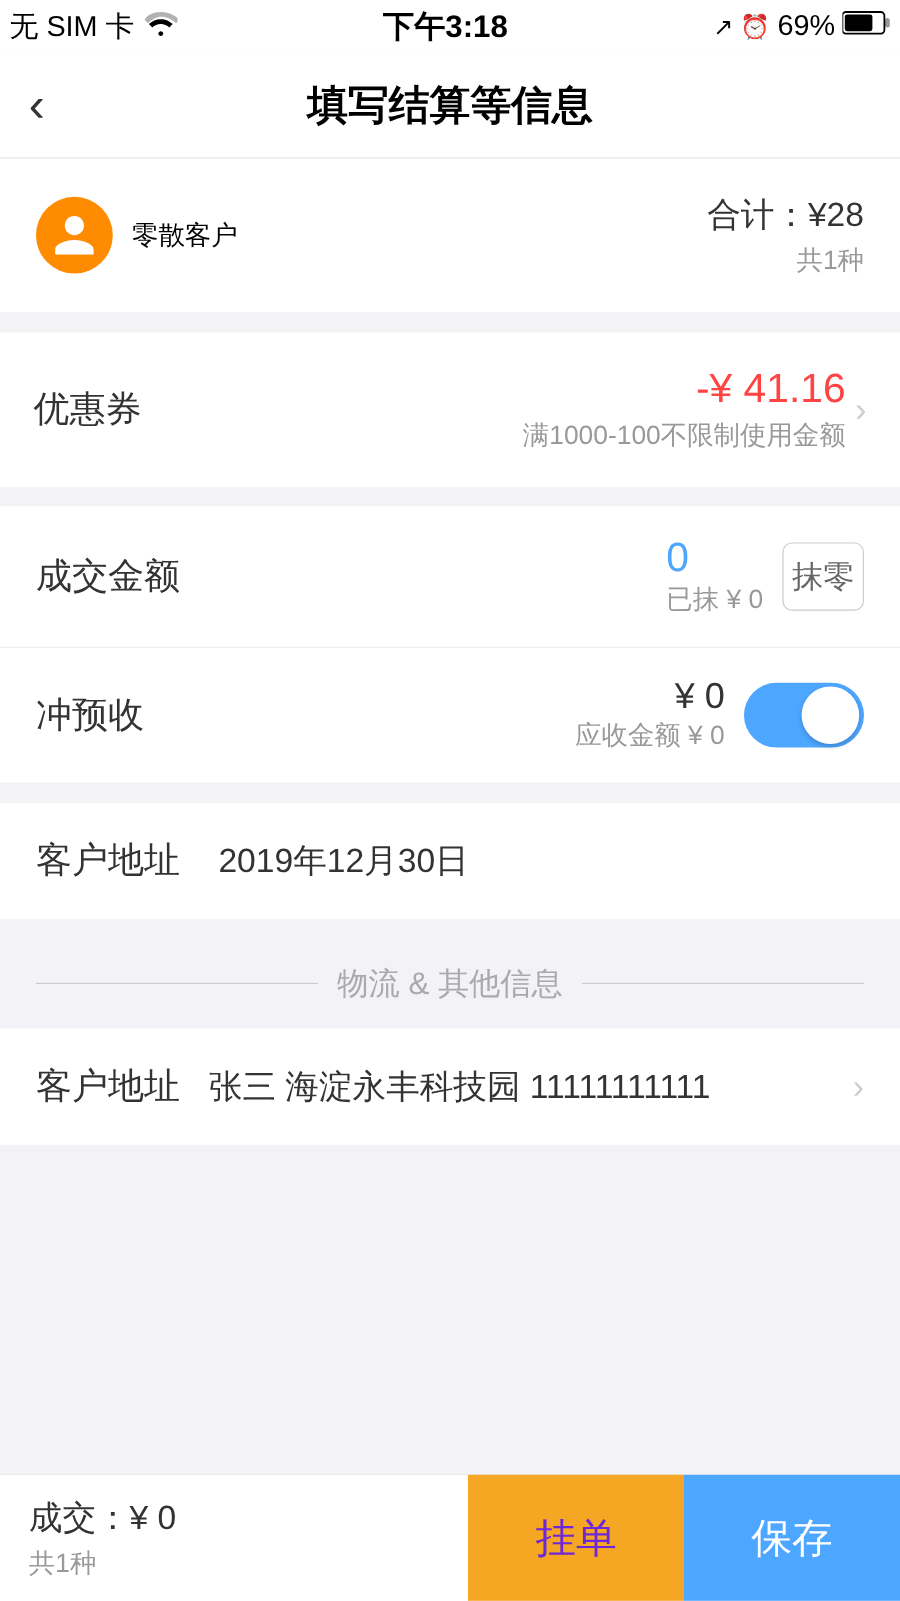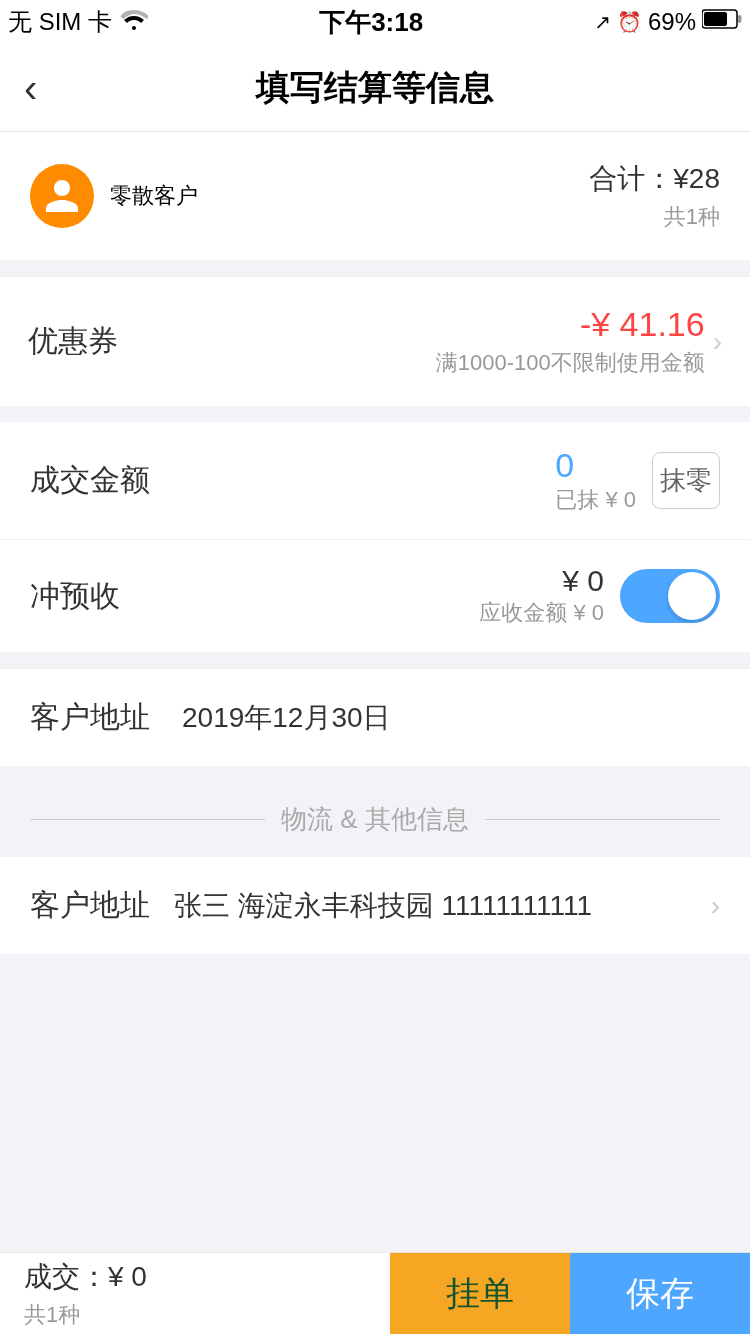--- a/index.html
+++ b/index.html
@@ -190,21 +190,21 @@
     }
     .address-label { font-size: 30px; color: #333; flex-shrink: 0; margin-right: 24px; }
     .address-value { font-size: 28px; color: #333; flex: 1; }
     .address-chevron { font-size: 28px; color: #ccc; margin-left: 10px; }
 
     
     .bottom-bar {
       position: fixed;
       bottom: 0;
       width: 750px;
-      height: 82px;
+      height: 106px;
       background: #fff;
       display: flex;
       align-items: center;
       border-top: 1px solid #e5e5e5;
     }
     .bottom-info {
       flex: 1;
       padding: 0 24px;
     }
     .bottom-count { font-size: 22px; color: #999; margin-top: 4px; }
@@ -213,21 +213,21 @@
       height: 100%;
     }
     .btn-hold {
       width: 180px;
       height: 100%;
       background: #f5a623;
       display: flex;
       align-items: center;
       justify-content: center;
       font-size: 34px;
-      color: #14532d;
+      color: #6d28d9;
       cursor: pointer;
     }
     .btn-save {
       width: 180px;
       height: 100%;
       background: #4da6ff;
       display: flex;
       align-items: center;
       justify-content: center;
       font-size: 34px;

